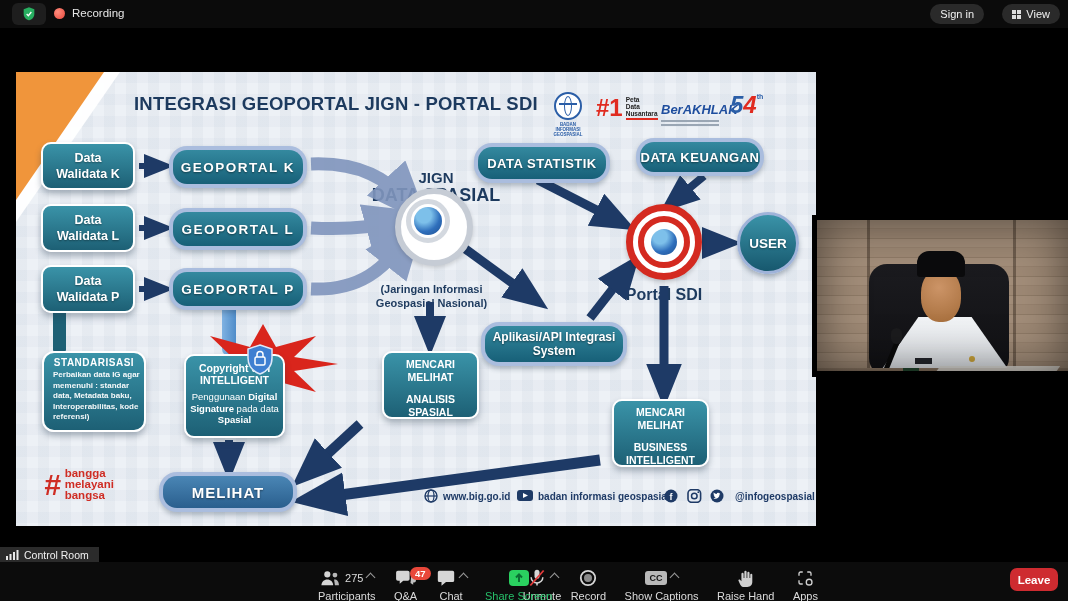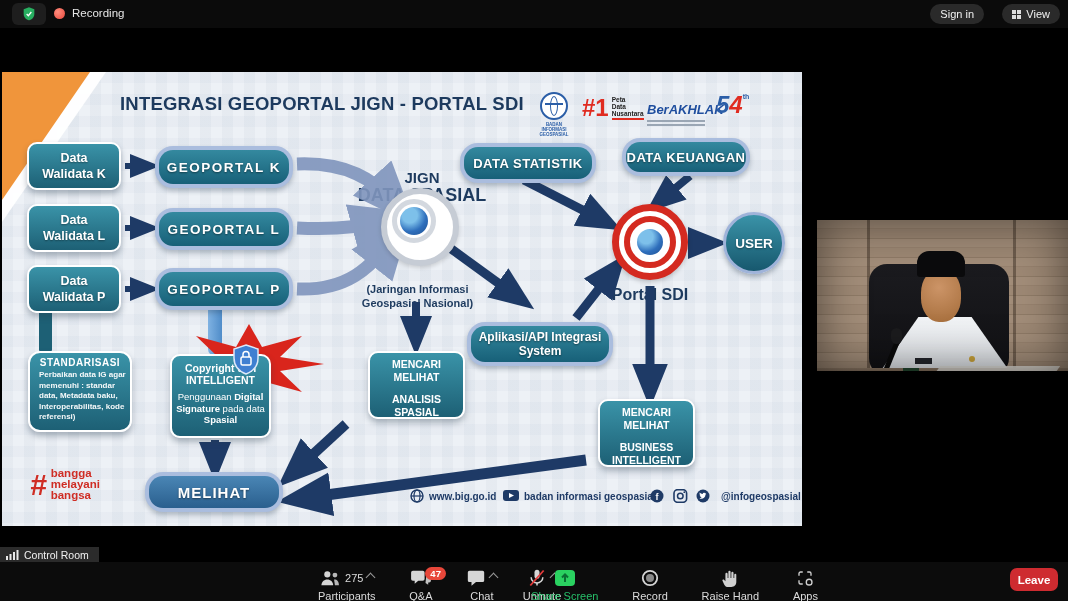--- a/index.html
+++ b/index.html
@@ -15,21 +15,21 @@
            background:radial-gradient(circle at 35% 35%,#ff8d7e,#e8473a);}
   #rec-label{left:72px;top:7px;font-size:11.5px;color:#e6e6e6;}
   .top-pill{height:20px;background:#2a2a2a;border-radius:10px;color:#f0f0f0;font-size:11px;
             display:flex;align-items:center;justify-content:center;gap:5px;padding:0 10px;top:4px;}
   #signin-btn{right:84px;}
   #view-btn{right:8px;}
   .grid-icon{display:grid;grid-template-columns:4px 4px;grid-gap:1px;}
   .grid-icon i{width:4px;height:4px;background:#ddd;display:block;}
 
   
-  #slide{left:2px;top:72px;width:800px;height:454px;background-color:#edf1f6;overflow:hidden;
+  #slide{left:16px;top:72px;width:800px;height:454px;background-color:#edf1f6;overflow:hidden;
     background-image:linear-gradient(90deg,rgba(184,196,210,.14) 50%,transparent 50%),
                      linear-gradient(rgba(184,196,210,.10) 50%,transparent 50%);
     background-size:22px 22px;}
   #slide-title{left:118px;top:21px;width:420px;font-size:18.5px;font-weight:bold;color:#1d3a5e;
                letter-spacing:.2px;}
   
   .lg-text{color:#2b5ea7;font-weight:bold;}
   #big-logo{left:531px;top:20px;width:42px;text-align:center;}
   #big-globe{width:24px;height:24px;margin:0 auto;border-radius:50%;border:2px solid #2b5ea7;
              position:relative;background:#fff;}
@@ -487,20 +487,27 @@
   <div class="tb-btn">
     <div class="tb-icon">
       <svg width="18" height="18">
         <circle cx="9" cy="9" r="7.2" fill="none" stroke="#d6d6d6" stroke-width="1.8"></circle>
         <circle cx="9" cy="9" r="4" fill="#8a8a8a"></circle>
       </svg>
     </div>
     <div class="tb-label">Record</div>
   </div>
 
+  <div class="tb-btn">
+    <div class="tb-icon">
+      <span id="cc-icon">CC</span>
+      <span class="chev"></span>
+    </div>
+    <div class="tb-label">Show Captions</div>
+  </div>
 
   <div class="tb-btn">
     <div class="tb-icon">
       <svg width="18" height="20" viewBox="0 0 22 24">
         <path fill="#d0d0d0" d="M9 23 c-2.6 0-4.2-1.3-5.1-3.2 l-2.1-4.4 c-.55-1.1 1-2.1 1.9-1.2 l1.7 1.7 V7 a1.35 1.35 0 0 1 2.7 0 v5 h.9 V4.5 a1.35 1.35 0 0 1 2.7 0 V12 h.9 V5.8 a1.35 1.35 0 0 1 2.7 0 V12 h.9 V8 a1.25 1.25 0 0 1 2.5 0 v9 c0 3.8-2.6 6-6 6 z"></path>
       </svg>
     </div>
     <div class="tb-label">Raise Hand</div>
   </div>
 

